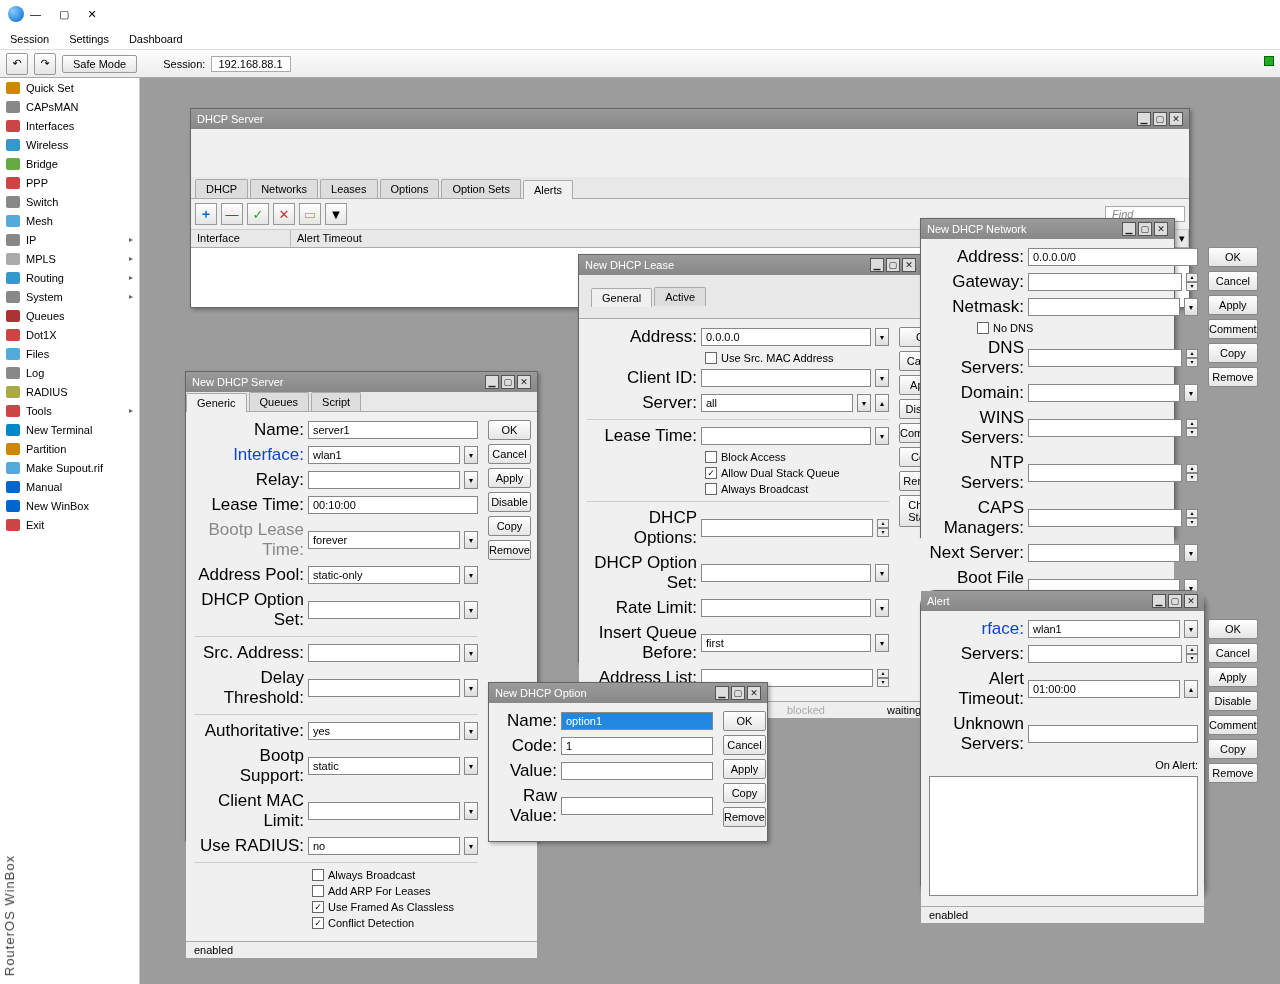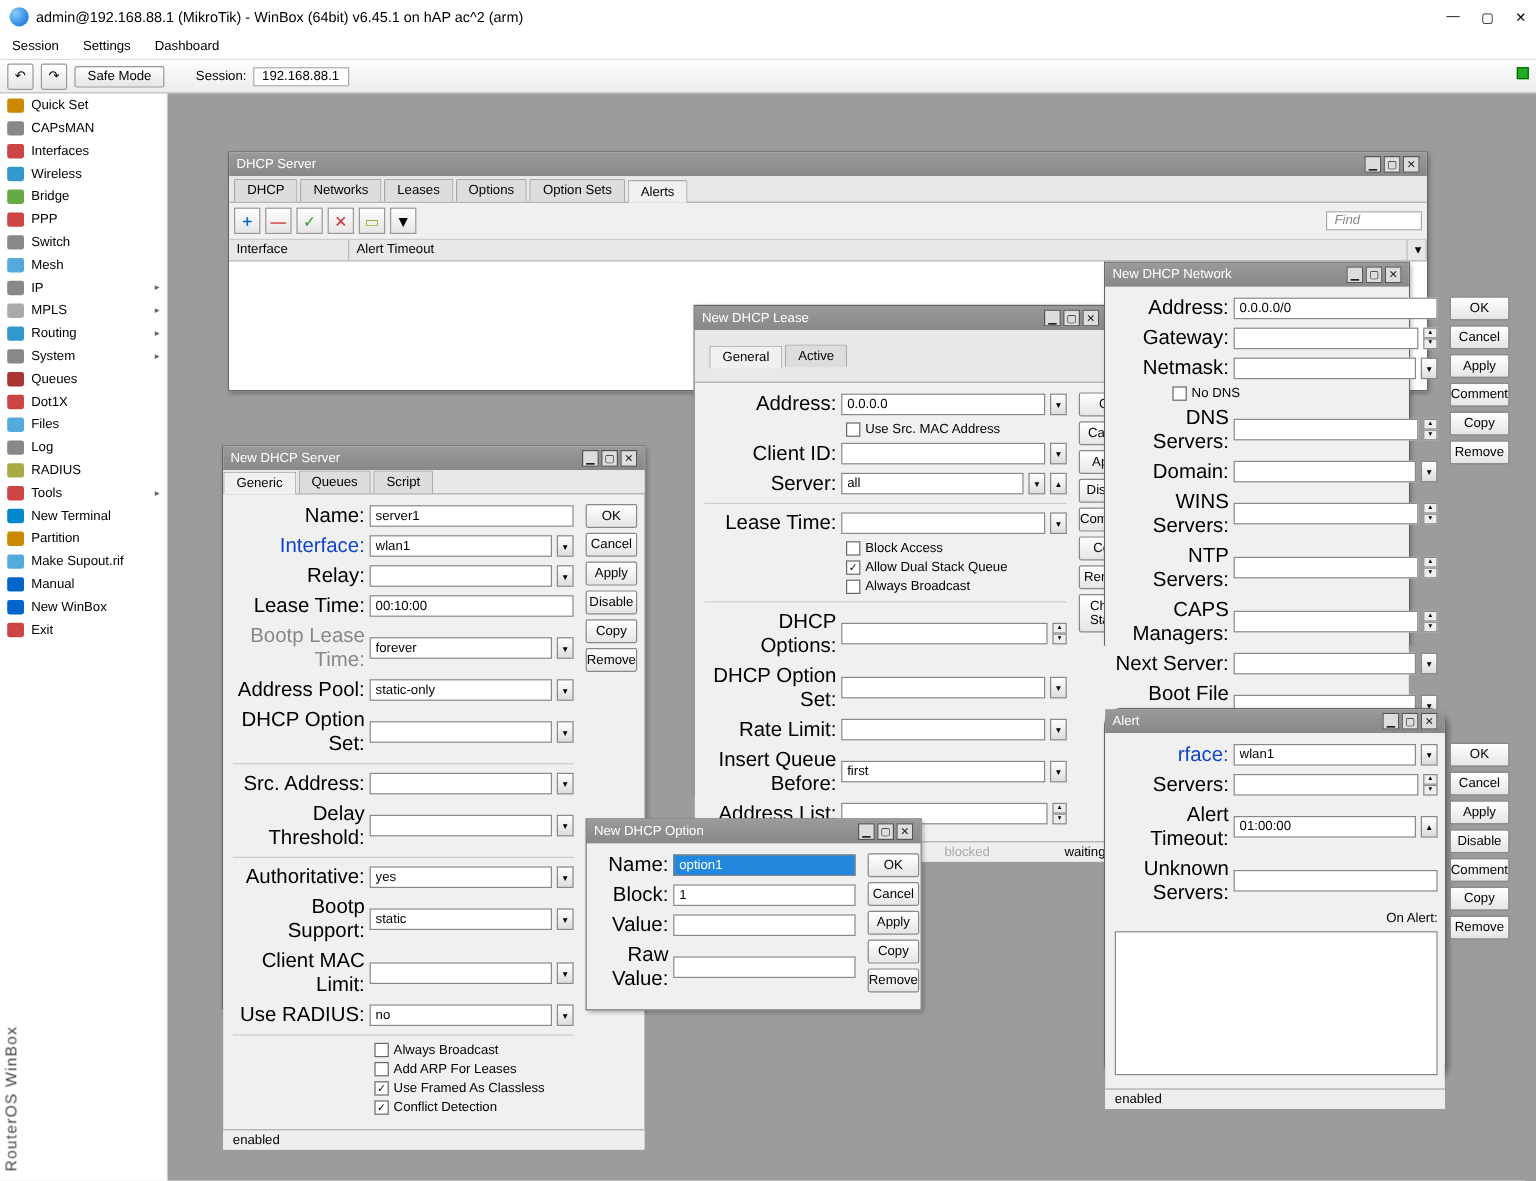--- a/index.html
+++ b/index.html
@@ -55,21 +55,20 @@
 .chk { width:12px; height:12px; border:1px solid #666; background:#fff; display:inline-flex; align-items:center; justify-content:center; font-size:9px;}
 .status-bar { border-top:1px solid #aaa; padding:2px 8px; background:#eee; display:flex; gap:40px;}
 .status-cell{min-width:60px;}
 hr.sep{border:none;border-top:1px solid #ccc; margin:6px 0;}
 </style>
 </head>
 <body>
 
 <div class="titlebar">
   <span class="titlebar-icon"></span>
-  <span class="titlebar-title">admin@192.168.88.1 (MikroTik) - WinBox (64bit) v6.45.1 on hAP ac^2 (arm)</span>
   <div class="titlebar-btns">
     <span>—</span>
     <span>▢</span>
     <span>✕</span>
   </div>
 </div>
 
 <div class="menubar">
   <span>Session</span>
   <span>Settings</span>
@@ -187,21 +186,21 @@
       </div>
       <div class="side-item">
         <span class="side-icon" style="background:#c44;border-radius:2px"></span>
         <span>Exit</span>
       </div>
     </div>
   <div class="vert-label" style="position:fixed; left:2px; bottom:8px;">RouterOS WinBox</div>
 
   <div class="mdi">
 
-    <div class="win" style="left:50px; top:48px; width:1000px; height:200px;">
+    <div class="win" style="left:50px; top:30px; width:1000px; height:200px;gap:48px;">
       <div class="win-title">
           <span>DHCP Server</span>
         <div class="win-ctrl">▁</div>
         <div class="win-ctrl">▢</div>
         <div class="win-ctrl">✕</div>
       </div>
       <div class="win-body">
         <div class="tabs-row" id="dhcp-tabs">
             <div class="tab">DHCP</div>
             <div class="tab">Networks</div>
@@ -605,21 +604,21 @@
         <div class="win-ctrl">✕</div>
       </div>
       <div class="win-body">
         <div class="form-area" style="flex:1">
           <div class="form-left" id="no-rows">
               <div class="frow">
                 <label style="width:60px" class="">Name:</label>
                 <input class="finput" value="option1" style="background: rgb(34, 136, 221); color: rgb(255, 255, 255);">
               </div>
               <div class="frow">
-                <label style="width:60px" class="">Block:</label>
+                <label style="width:60px" class="">Code:</label>
                 <input class="finput" value="1" style="">
               </div>
               <div class="frow">
                 <label style="width:60px" class="">Value:</label>
                 <input class="finput" value="" style="">
               </div>
               <div class="frow">
                 <label style="width:60px" class="">Raw Value:</label>
                 <input class="finput" value="" style="">
               </div>

